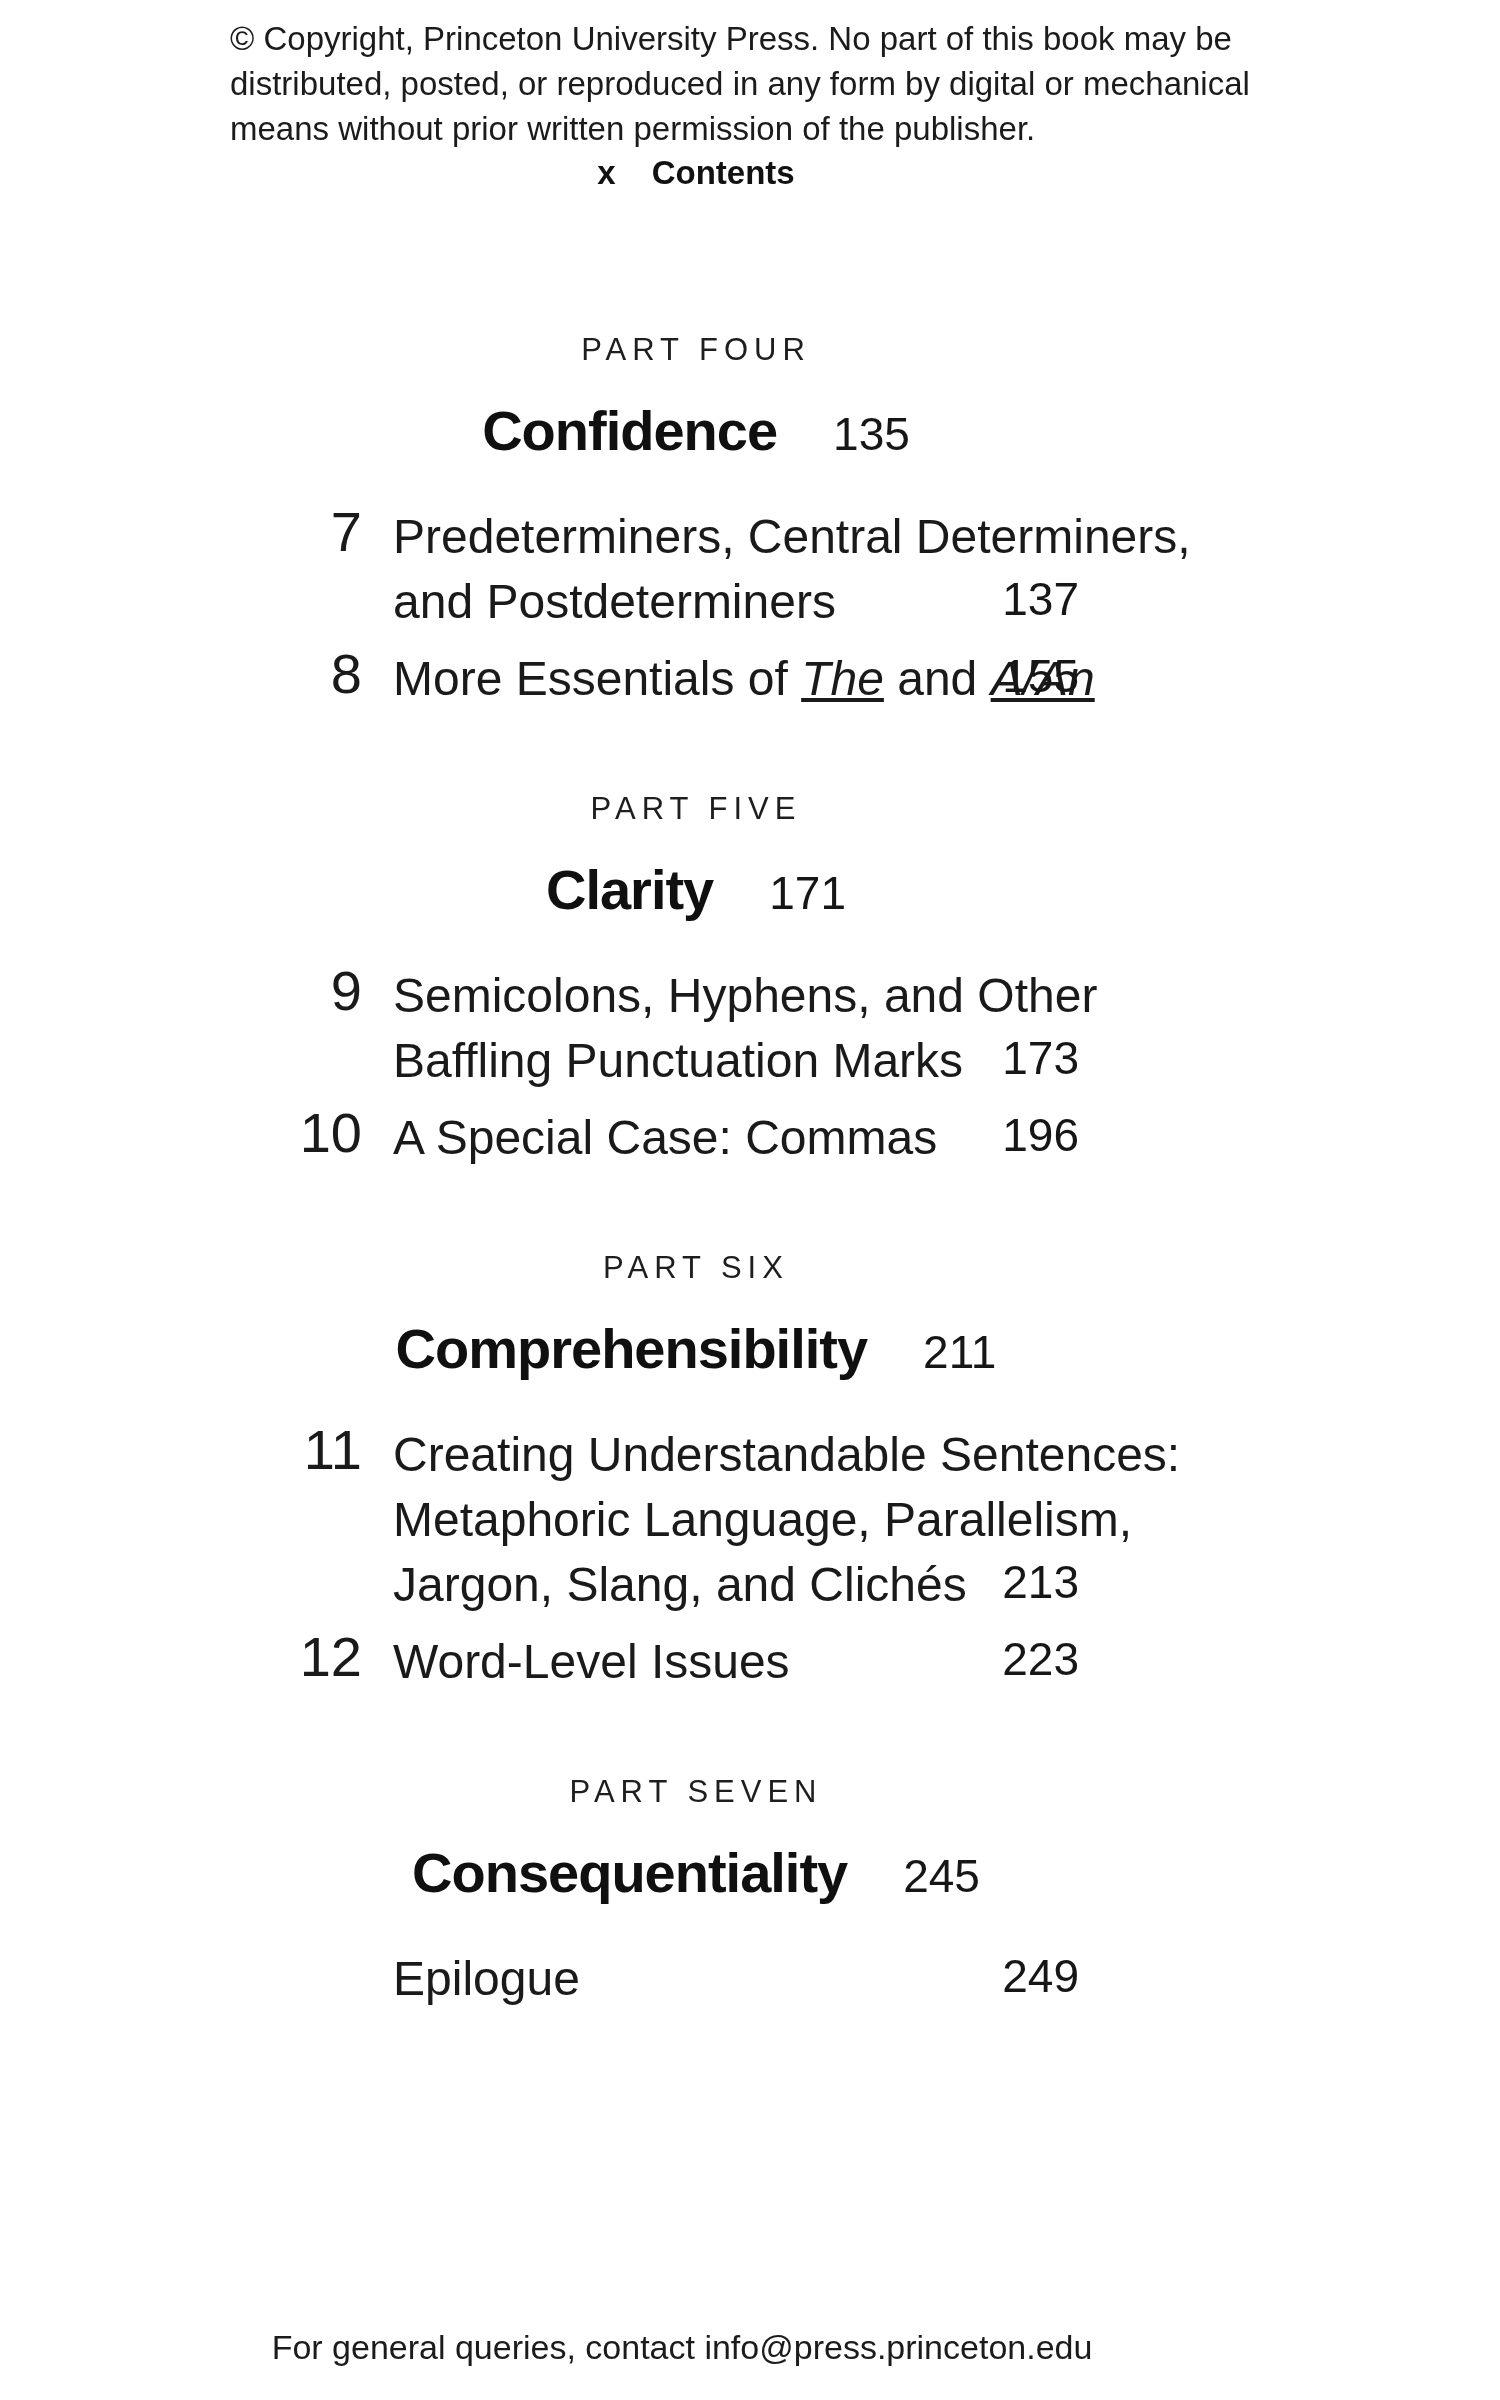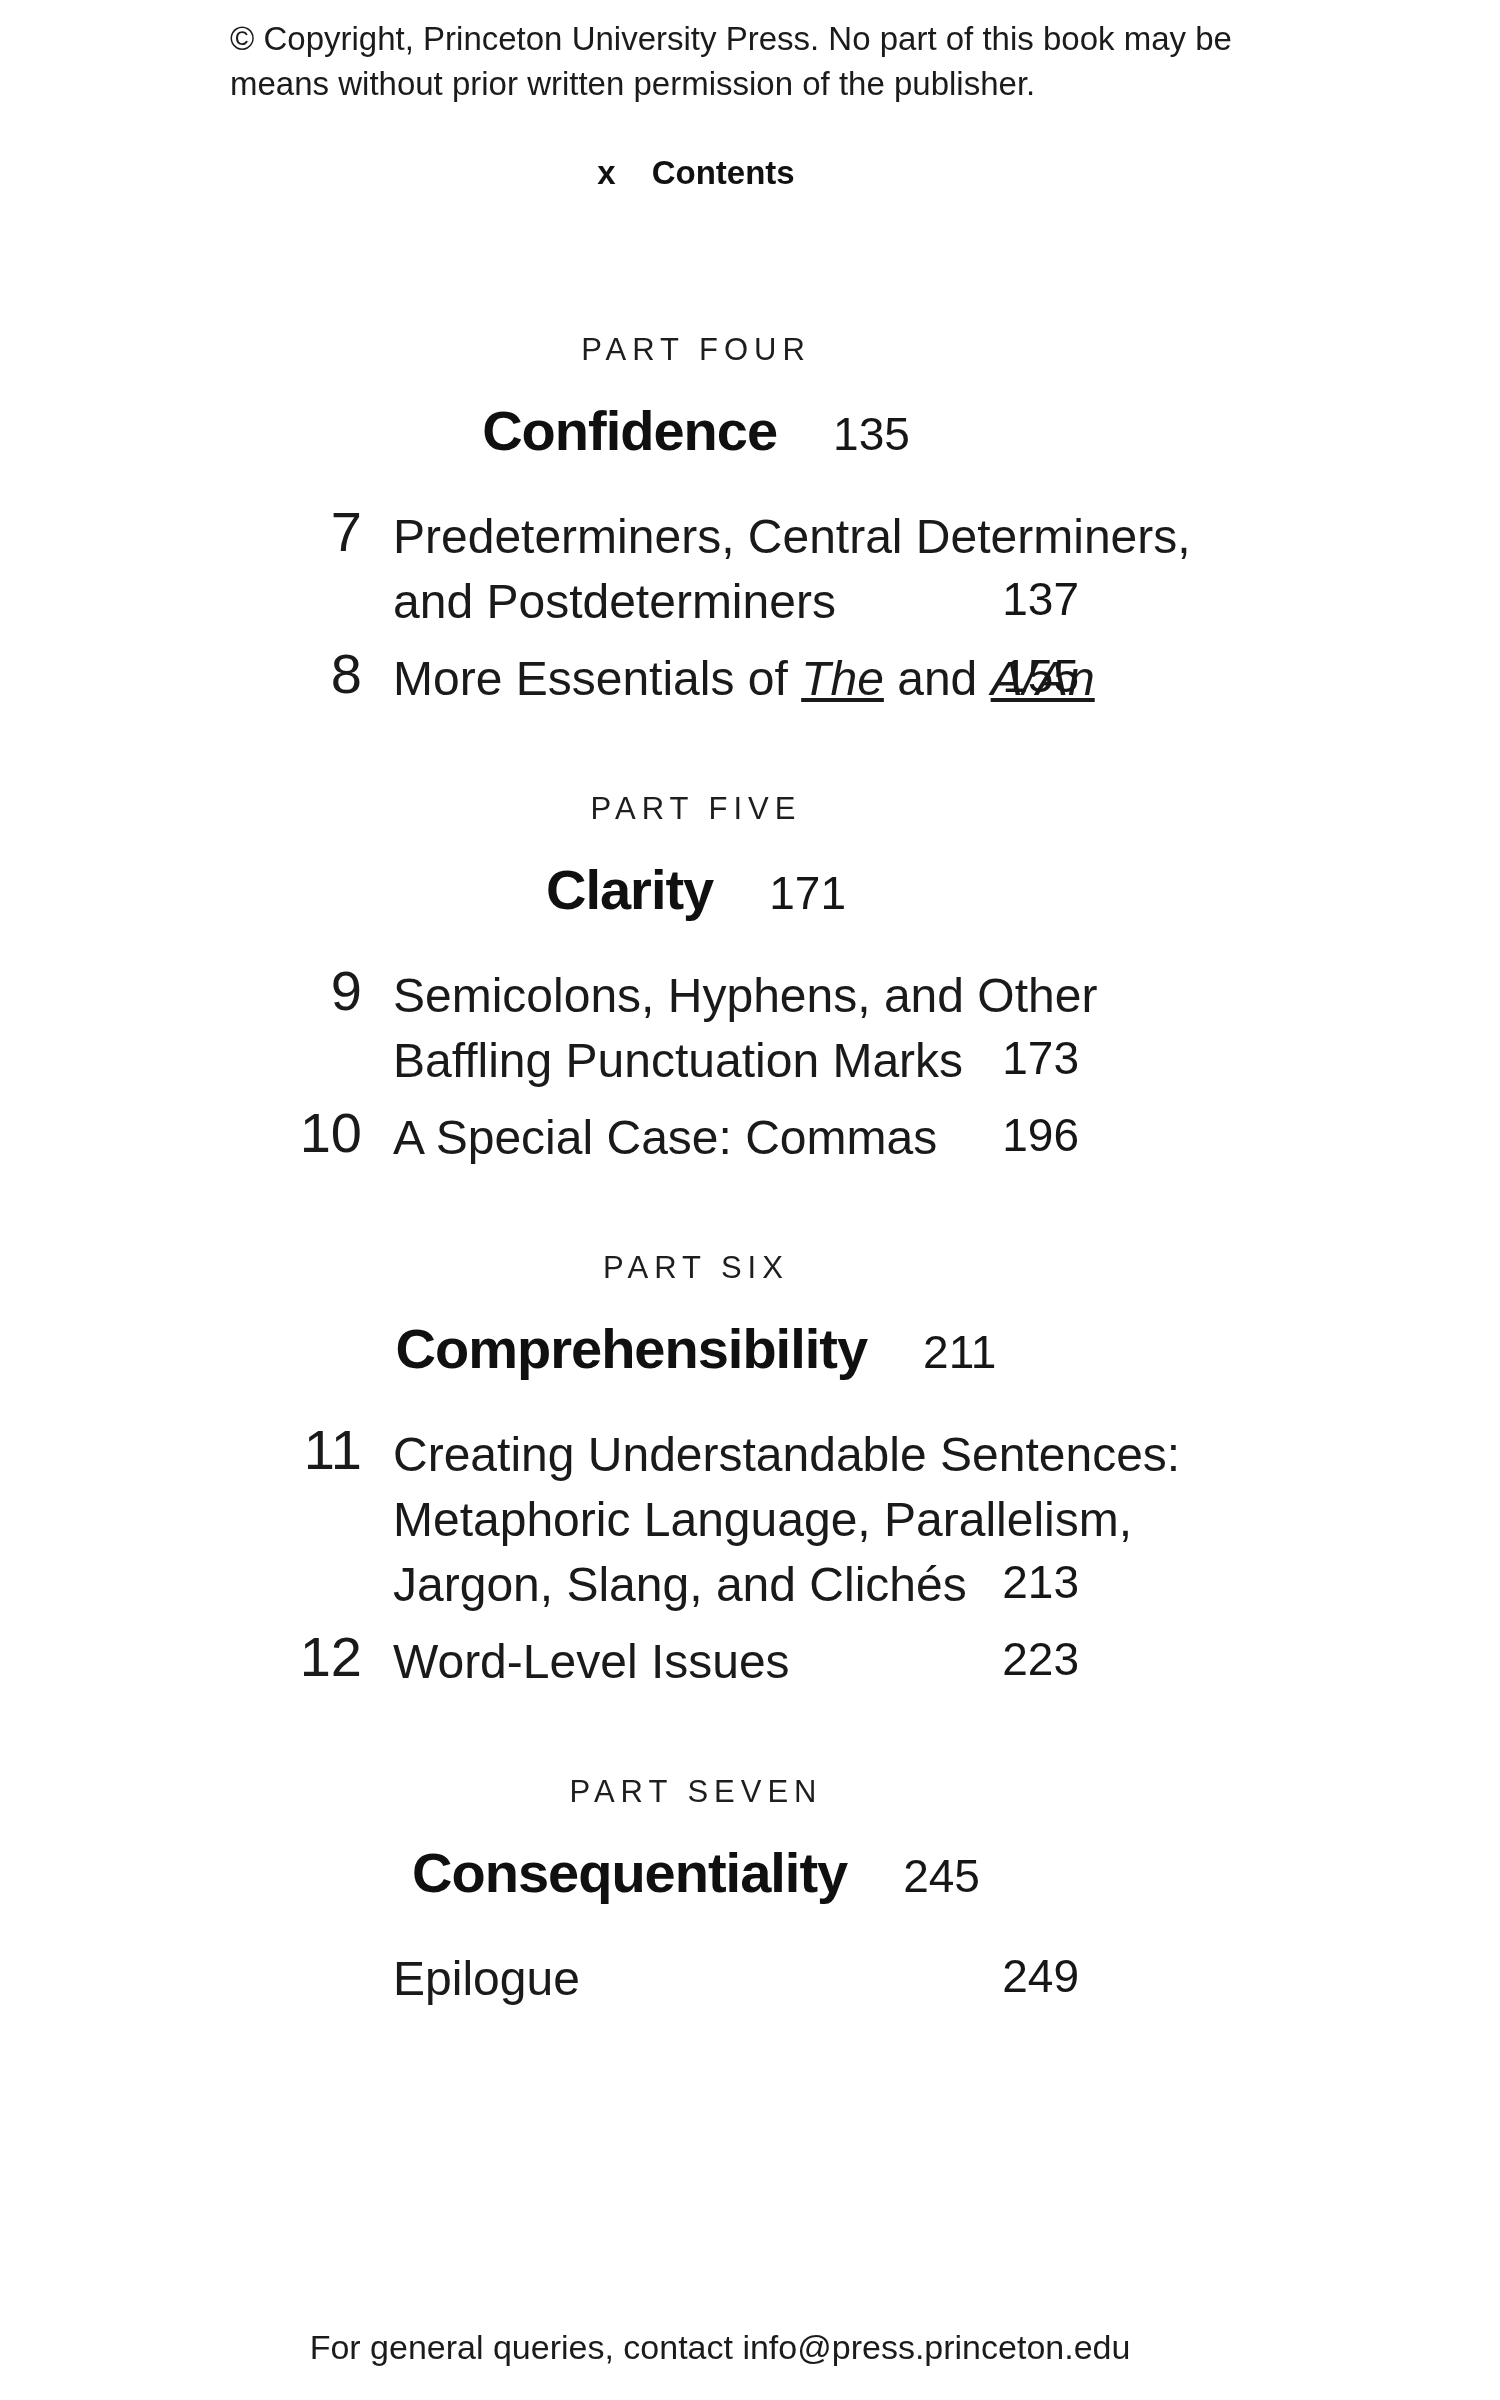--- a/index.html
+++ b/index.html
@@ -54,30 +54,31 @@
   .title-line{font-size:48px;line-height:65px;color:#1a1a1a;white-space:nowrap;}
   .title-line .it{font-style:italic;text-decoration:underline;}
   .entry-page{
     position:absolute;right:0;bottom:2px;
     font-size:46px;line-height:65px;color:#161616;
   }
 
   
   .footer{
     position:absolute;top:2325px;left:0;width:100%;
-    text-align:center;font-size:34px;line-height:45px;color:#1b1b1b;padding-left:38px;
+    text-align:center;font-size:34px;line-height:45px;color:#1b1b1b;
   }
 </style>
 </head>
 <body>
 
 <div class="page">
 
   <div class="copyright" id="copyright">
       <div class="copyright-line">© Copyright, Princeton University Press. No part of this book may be</div>
+      <div class="copyright-line">distributed, posted, or reproduced in any form by digital or mechanical</div>
       <div class="copyright-line">means without prior written permission of the publisher.</div>
     </div>
 
   <div class="running-head">
     <span class="folio">x</span><span>Contents</span>
   </div>
 
   <div class="toc" id="toc">
       <div class="part-section">
         <div class="part-label">PART FOUR</div>

